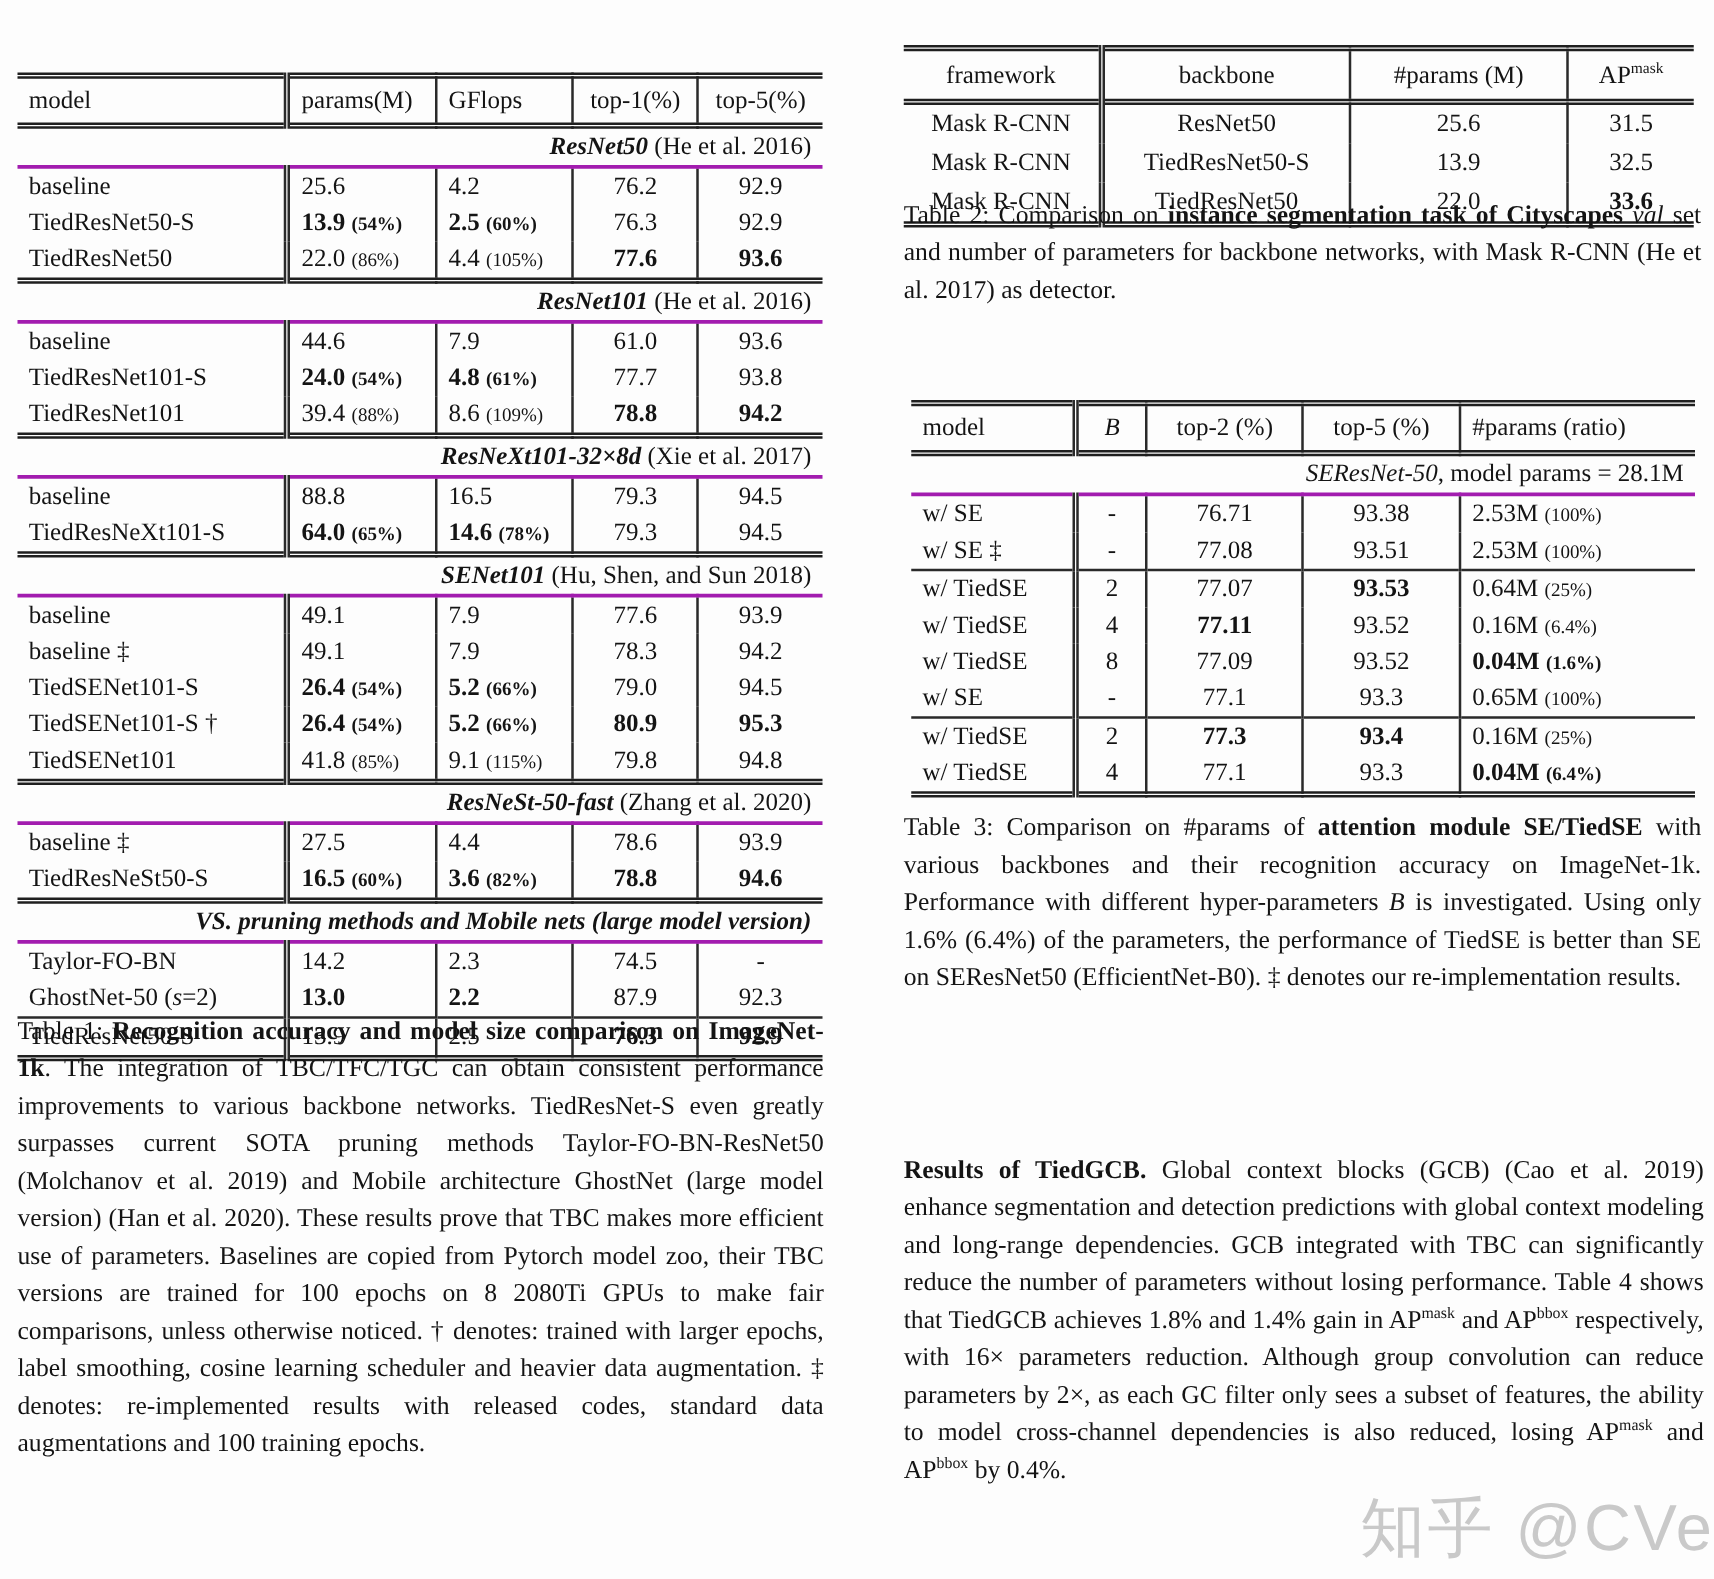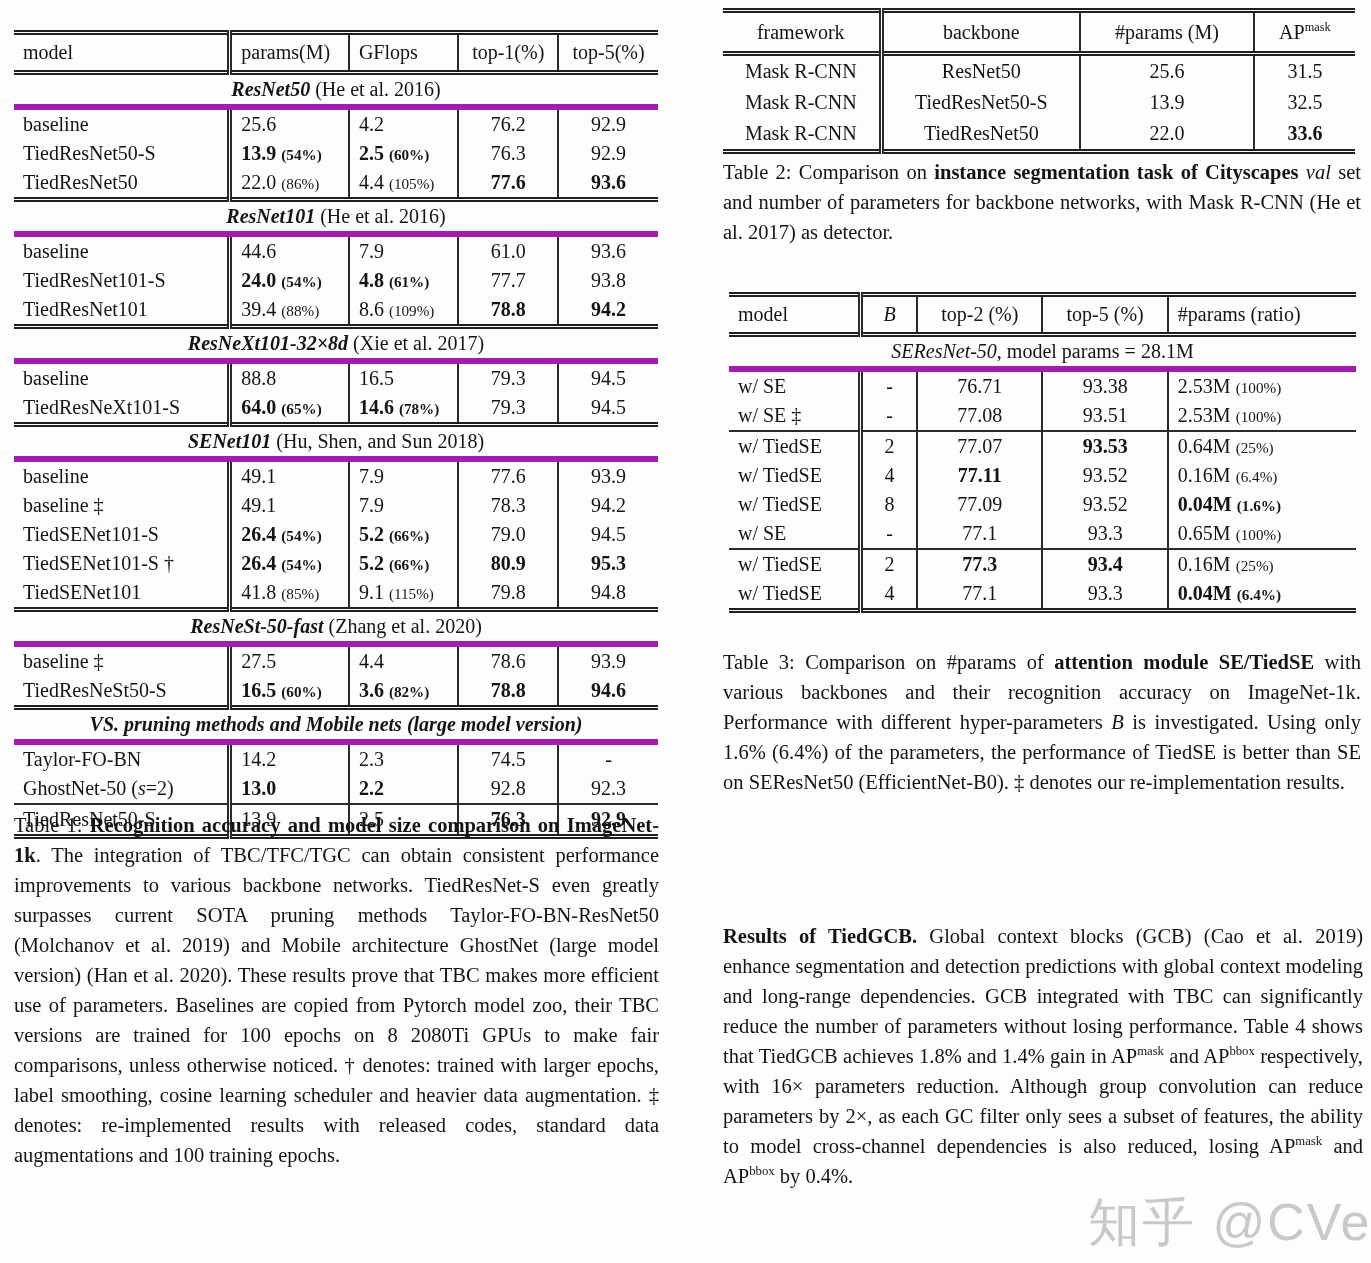--- a/index.html
+++ b/index.html
@@ -13,35 +13,36 @@
   }
   .layer{position:absolute;z-index:1;}
   
   table.tbl{
     border-collapse:collapse;
     table-layout:fixed;
     width:100%;
     border-top:5px double #1f1f1f;
     border-bottom:5px double #1f1f1f;
     font-size:20px;
+    margin-top:28px;
   }
   .tbl th,.tbl td{
     padding:0 9px;
     height:29px;
     vertical-align:middle;
     white-space:nowrap;
     font-weight:normal;
   }
   .tbl th{height:35px;}
   .t2 td{height:31px;}
   .t2 th{height:38px;}
   .tbl thead tr{border-bottom:5px double #1f1f1f;}
   .tbl td:not(:first-child),.tbl th:not(:first-child){border-left:2px solid #2a2a2a;}
   .tbl td:nth-child(2),.tbl th:nth-child(2){border-left:5px double #2a2a2a;}
-  .tbl tr.sec td{border-top:5px double #1f1f1f;border-bottom:6px solid #a21caf;text-align:center;border-left:none;}
+  .tbl tr.sec td{border-top:5px double #1f1f1f;border-bottom:3px solid #a21caf;text-align:right;border-left:none;}
   .tbl tbody tr:first-child td{border-top:none;}
   .tbl tr.rt-s td{border-top:2px solid #2a2a2a;}
   .a-l{text-align:left;}
   .a-c{text-align:center;}
   .sm{font-size:0.76em;}
   sup{font-size:0.62em;line-height:0;}
   b i,i b{font-style:italic;}
   
   .cap,.para{
     font-size:20.5px;
@@ -214,21 +215,21 @@
             <td class="a-l">Taylor-FO-BN</td>
             <td class="a-l">14.2</td>
             <td class="a-l">2.3</td>
             <td class="a-c">74.5</td>
             <td class="a-c">-</td>
           </tr>
           <tr>
             <td class="a-l">GhostNet-50 (<i>s</i>=2)</td>
             <td class="a-l"><b>13.0</b></td>
             <td class="a-l"><b>2.2</b></td>
-            <td class="a-c">92.8</td>
+            <td class="a-c">87.9</td>
             <td class="a-c">92.3</td>
           </tr>
           <tr class="rt-s">
             <td class="a-l">TiedResNet50-S</td>
             <td class="a-l">13.9</td>
             <td class="a-l">2.5</td>
             <td class="a-c"><b>76.3</b></td>
             <td class="a-c"><b>92.9</b></td>
           </tr>
         </tbody>

